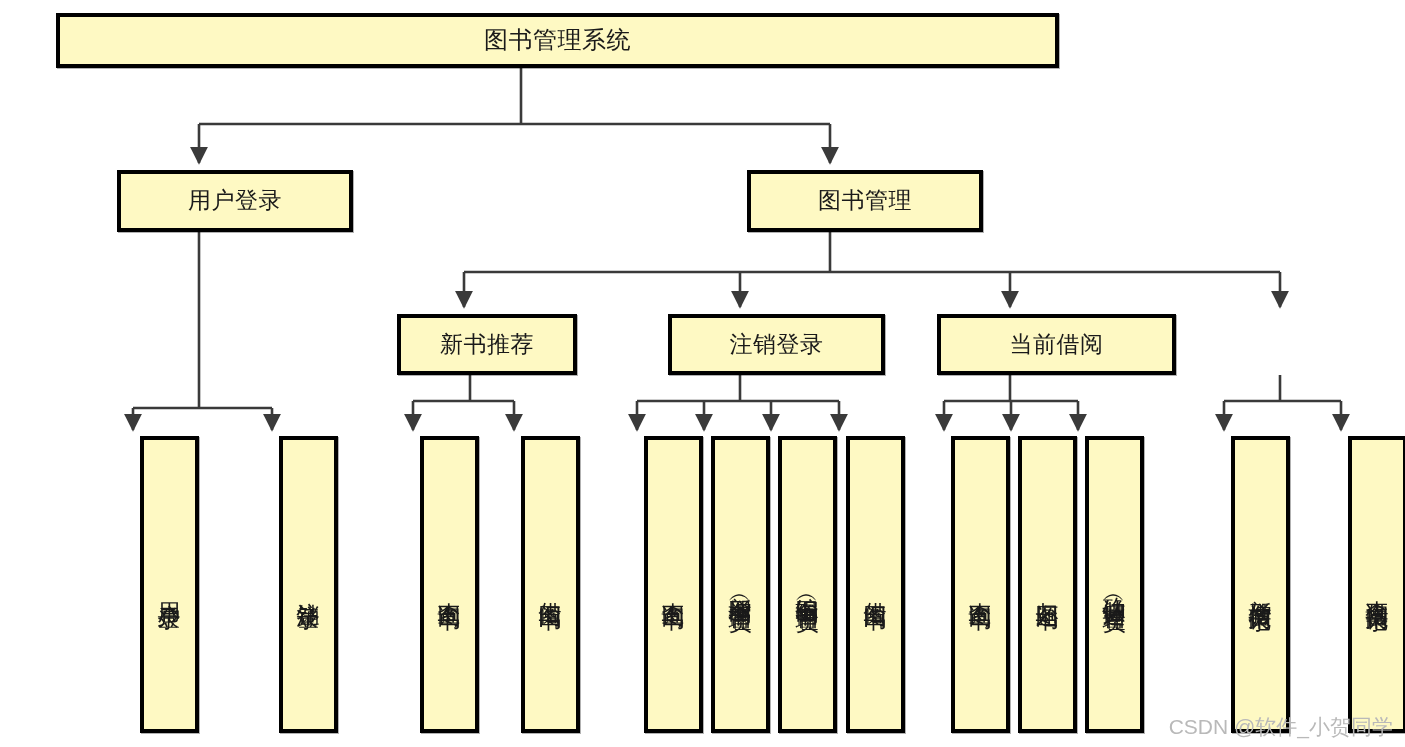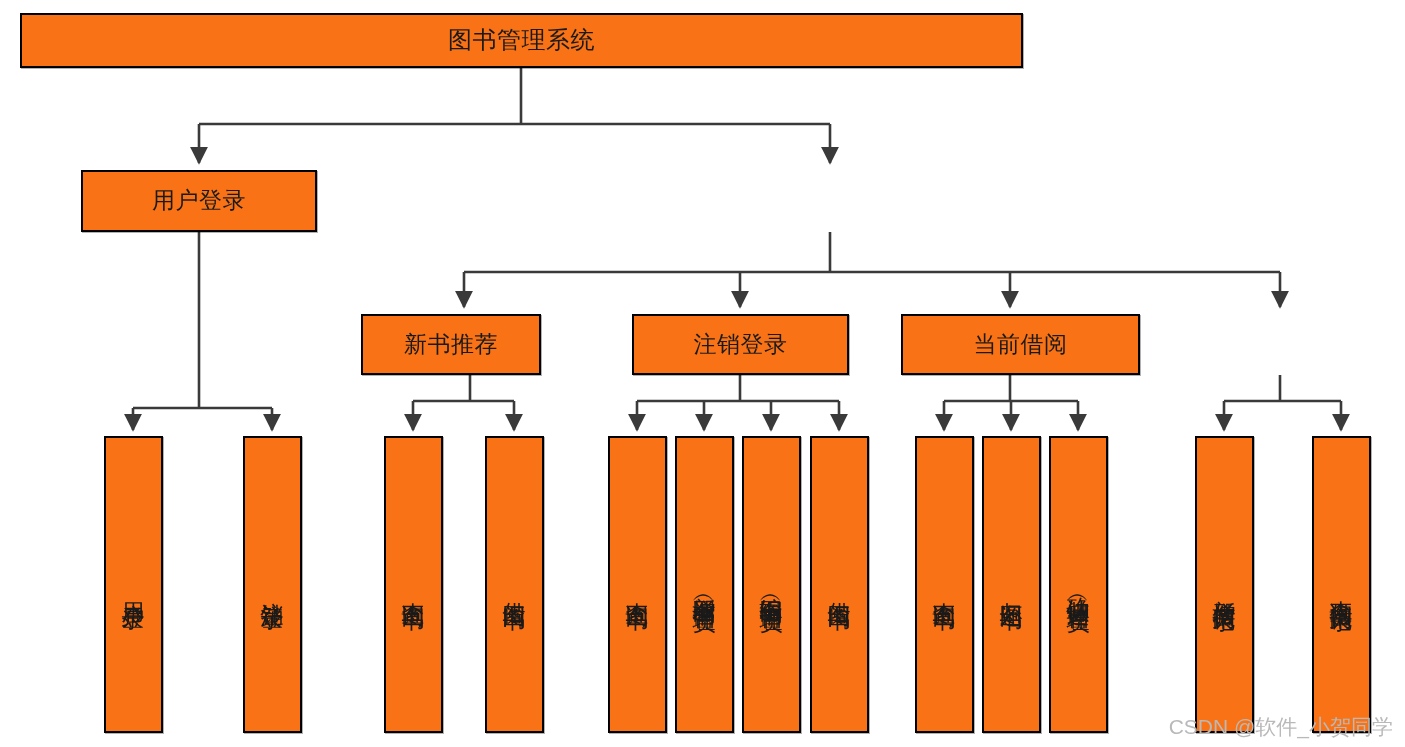--- a/index.html
+++ b/index.html
@@ -21,27 +21,28 @@
     position: absolute;
     left: 0;
     top: 0;
     width: 1405px;
     height: 747px;
     pointer-events: none;
   }
   .node {
     position: absolute;
     box-sizing: border-box;
-    border: 2px solid #000000;
-    background: #f97316;
+    border: 4px solid #000000;
+    background: #fef9c3;
     display: flex;
     align-items: center;
     justify-content: center;
     color: #1a1a1a;
     box-shadow: 1px 1px 0 rgba(0,0,0,0.30);
+    margin-left: 36px;
   }
   .node .label {
     display: block;
     text-align: center;
     line-height: 1.18;
     letter-spacing: 0.5px;
   }
   .node.horizontal .label {
     font-size: 23px;
   }
@@ -125,20 +126,23 @@
     </g>
   </svg>
 
   <div class="node root horizontal" style="left:20px; top:13px; width:1003px; height:55px;">
     <span class="label">图书管理系统</span>
   </div>
 
   <div class="node horizontal" style="left:81px; top:170px; width:236px; height:62px;">
     <span class="label">用户登录</span>
   </div>
+  <div class="node horizontal" style="left:711px; top:170px; width:236px; height:62px;">
+    <span class="label">图书管理</span>
+  </div>
 
   <div class="node horizontal" style="left:361px; top:314px; width:180px; height:61px;">
     <span class="label">新书推荐</span>
   </div>
   <div class="node horizontal" style="left:632px; top:314px; width:217px; height:61px;">
     <span class="label">注销登录</span>
   </div>
   <div class="node horizontal" style="left:901px; top:314px; width:239px; height:61px;justify-content:center;">
     <span class="label">当前借阅</span>
   </div>

